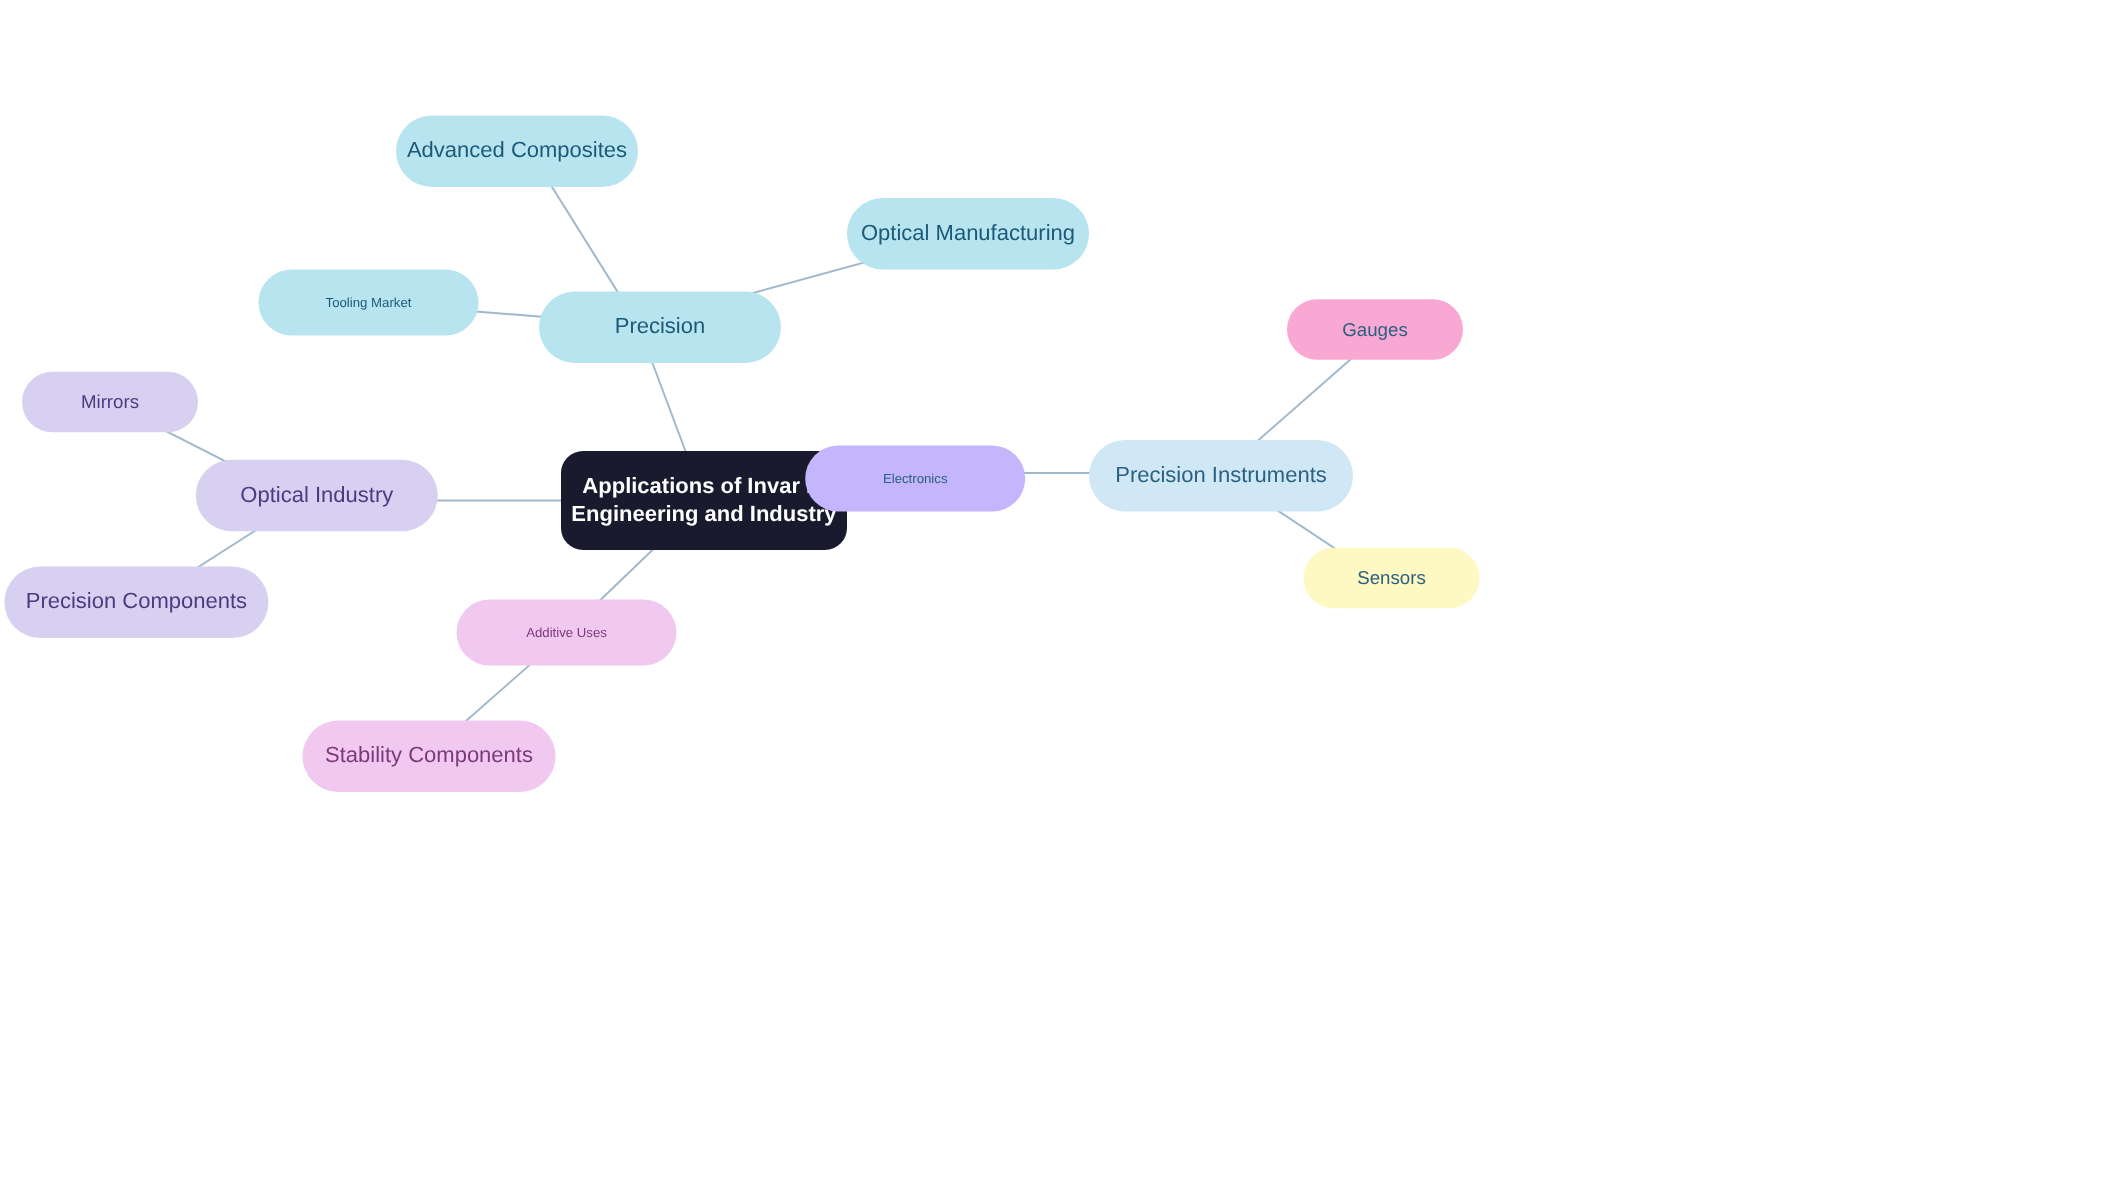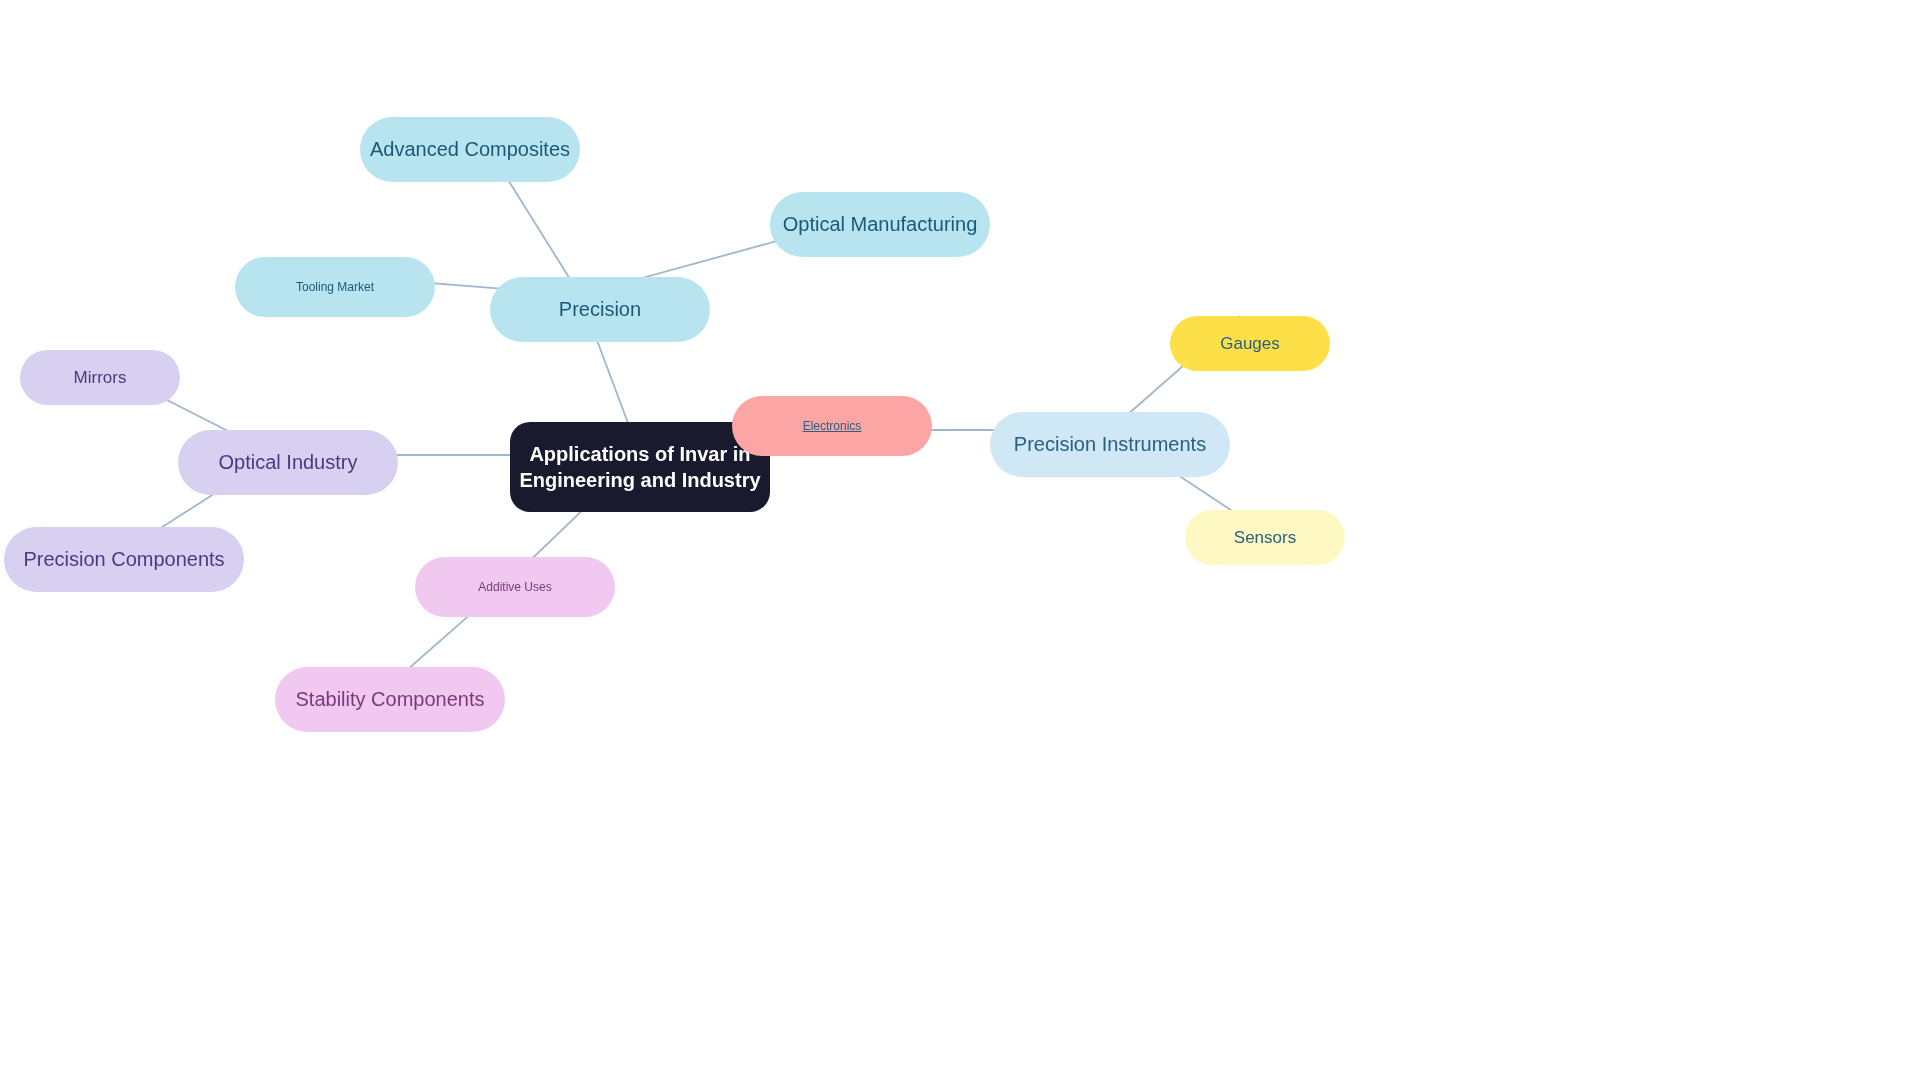--- a/index.html
+++ b/index.html
@@ -22,21 +22,20 @@
       position: absolute;
       border-radius: 50px;
       display: flex;
       align-items: center;
       justify-content: center;
       text-align: center;
       font-size: 18px;
       font-weight: 500;
       cursor: default;
       user-select: none;
-      margin-top: 12px;
     }
     .node-center {
       background: #1a1a2e;
       color: #ffffff;
       font-size: 20px;
       font-weight: 600;
       border-radius: 20px;
       width: 260px;
       height: 90px;
       line-height: 1.3;
@@ -111,27 +110,27 @@
 </div>
 
 <div class="node node-pink node-md" style="left: 415px; top: 545px;">
   <span>Additive Uses</span>
 </div>
 
 <div class="node node-pink node-lg" style="left: 275px; top: 655px; width: 230px;">
   <span>Stability Components</span>
 </div>
 
-<div class="node node-blue node-md" style="left: 732px; top: 384px; background: #fca5a5; color: #2a6080; text-decoration: underline;">
+<div class="node node-blue node-md" style="left: 732px; top: 405px; background: #c4b5fd; color: #2a6080;">
   <span>Electronics</span>
 </div>
 
 <div class="node node-blue node-lg" style="left: 990px; top: 400px; background: #d0e8f5; color: #2a6080; width: 240px;">
   <span>Precision Instruments</span>
 </div>
 
-<div class="node node-blue node-sm" style="left: 1170px; top: 304px; background: #fde047; color: #2a6080; text-align: center;">
+<div class="node node-blue node-sm" style="left: 1170px; top: 272px; background: #f9a8d4; color: #2a6080; text-align: center;">
   <span>Gauges</span>
 </div>
 
 <div class="node node-blue node-sm" style="left: 1185px; top: 498px; background: #fef9c3; color: #2a6080;">
   <span>Sensors</span>
 </div>
 
 </body></html>

